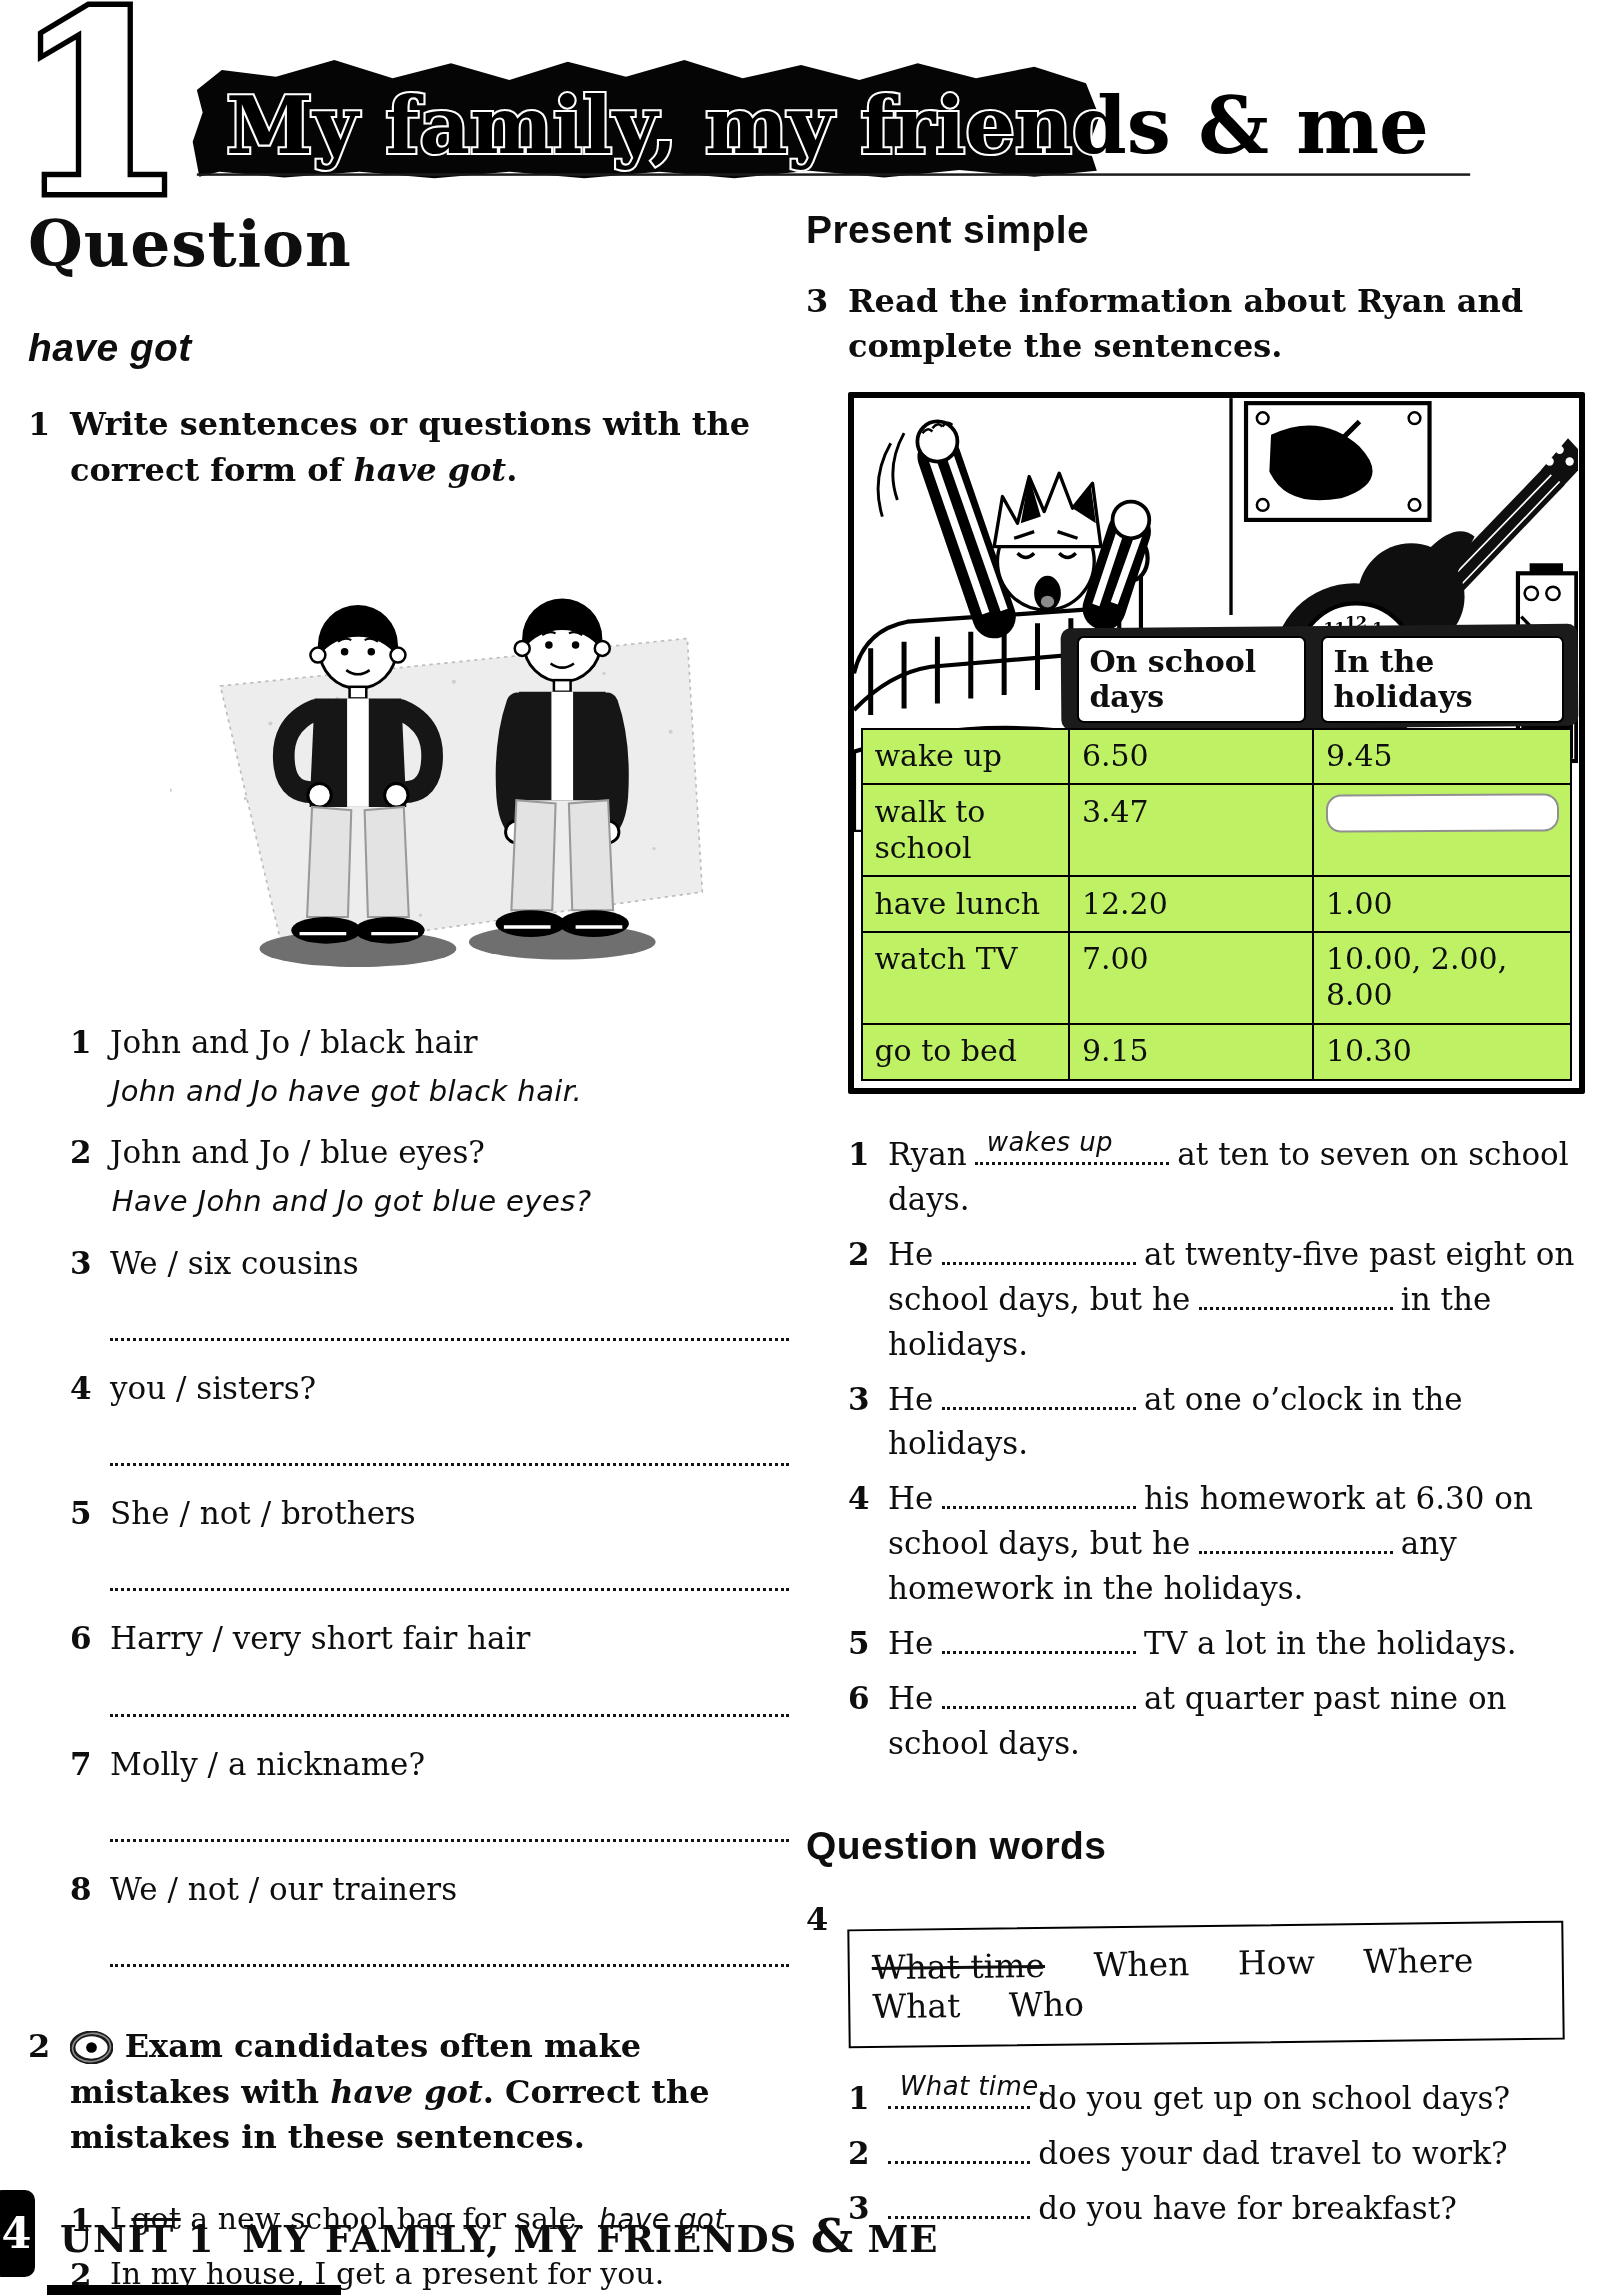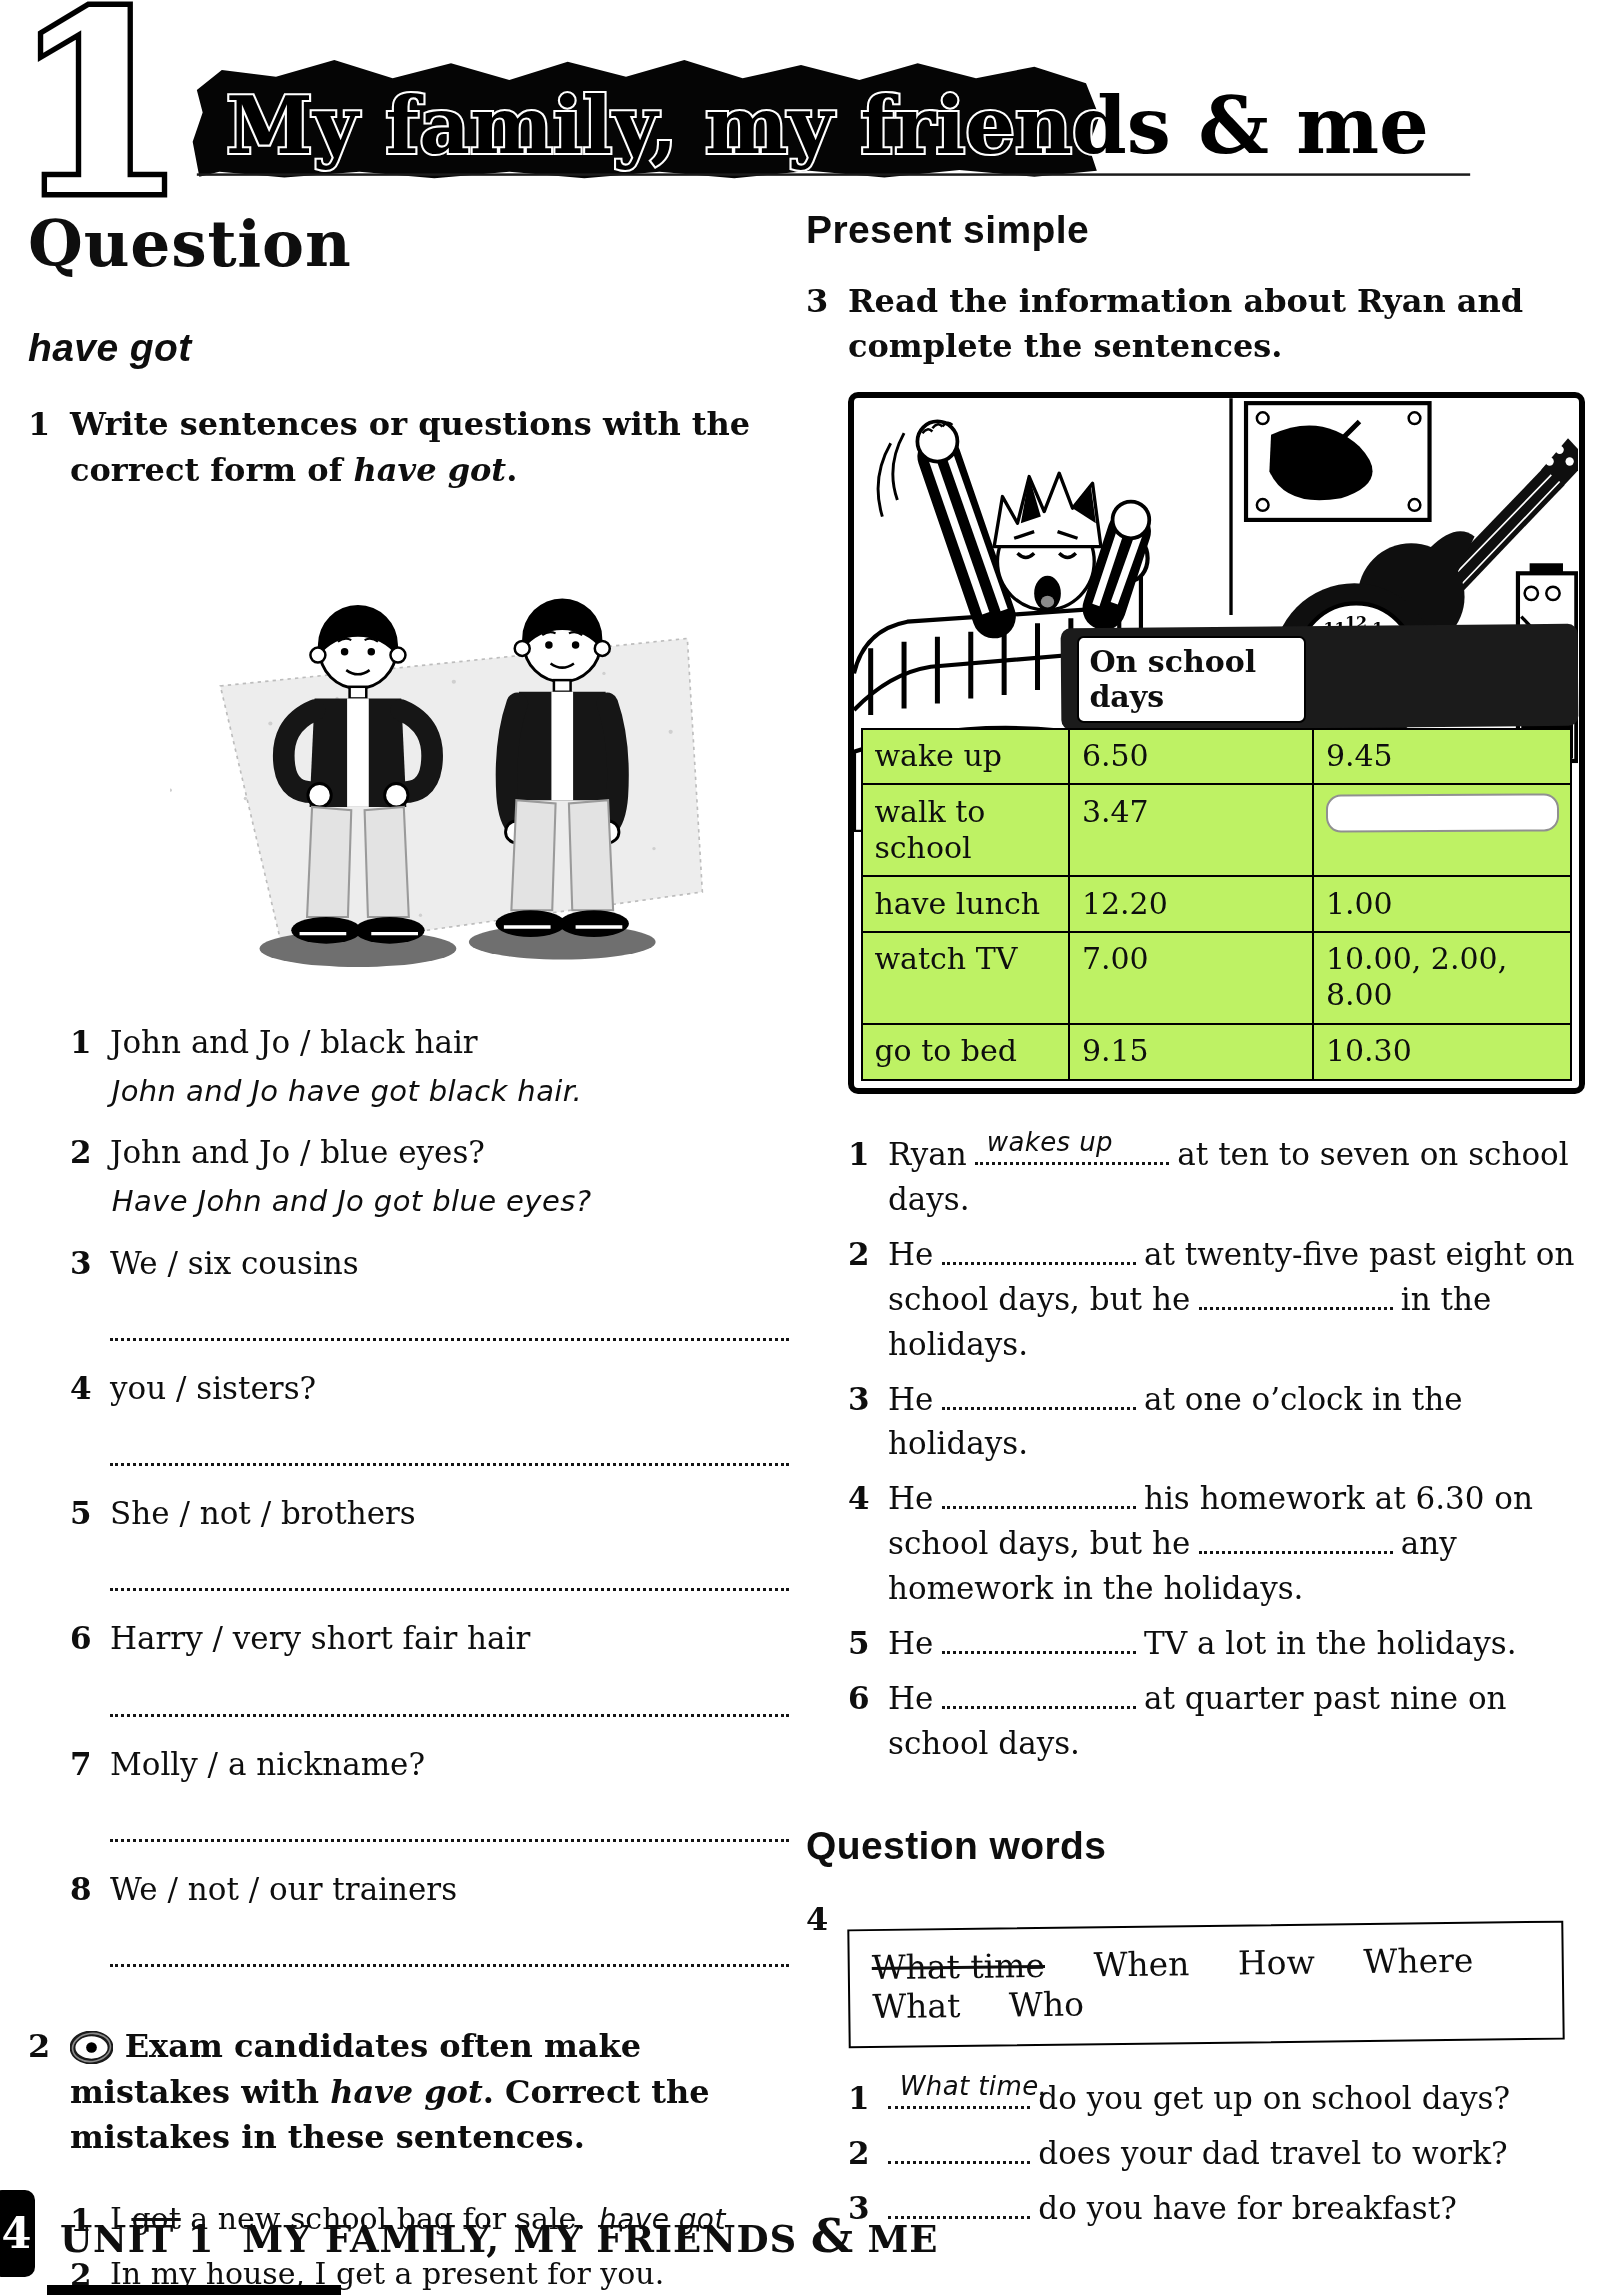--- a/index.html
+++ b/index.html
@@ -38,21 +38,21 @@
 
   .ex2 { margin-top:42px; }
   .ex2 .itext { font-size:30px; line-height:1.4; }
   .eye-icon { display:inline-block; vertical-align:-6.7px; margin-right:11.7px; }
   .struck { text-decoration:line-through; text-decoration-thickness:2.9px; }
   .corr { margin-left:13.3px; }
 
   
   .ex3 { margin-top:28px; }
 
-  .frame { position:relative; margin-top:22px; width:737px; height:702px; border:6.7px solid #000; border-radius:10px; background:#fff; overflow:hidden; }
+  .frame { position:relative; margin-top:22px; width:737px; height:702px; border:6.7px solid #000; border-radius:2px; background:#fff; overflow:hidden; }
   .scene { position:absolute; left:0; top:0; }
 
   .rtable { position:absolute; left:6.7px; right:6.7px; bottom:6.7px; }
   .t-row { display:grid; grid-template-columns:210px 244px 1fr; position:relative; }
   .t-row.body .t-cell { border:2.5px solid #000; margin-top:-2.5px; background:#bef264;
       font-size:30px; line-height:1.2; padding:8.3px 11.7px 10px; }
   .t-row.body .t-cell + .t-cell { margin-left:-2.5px; }
   .th-row::before { content:""; position:absolute; left:200px; right:-5px; top:-3.3px; bottom:1.7px;
       background:#1b1b1b; border-radius:10px; transform:rotate(-0.5deg); }
   .th-row .t-cell { position:relative; }
@@ -351,20 +351,21 @@
             </g>
 
             <path d="M0,424 Q140,378 300,406 Q386,420 434,446 L434,520 L0,520 Z" fill="#fff" stroke="#000" stroke-width="5"></path>
             <path d="M60,452 Q140,430 230,444 M120,486 Q200,466 290,478" stroke="#000" stroke-width="3" fill="none"></path>
           </svg>
 
           <div class="rtable">
             <div class="t-row th-row">
               <div class="t-cell th-empty"></div>
               <div class="t-cell th">On school days</div>
+              <div class="t-cell th">In the holidays</div>
             </div>
             <div class="t-row body">
               <div class="t-cell">wake up</div>
               <div class="t-cell">6.50</div>
               <div class="t-cell">9.45</div>
             </div>
             <div class="t-row body">
               <div class="t-cell">walk to school</div>
               <div class="t-cell">3.47</div>
               <div class="t-cell">

